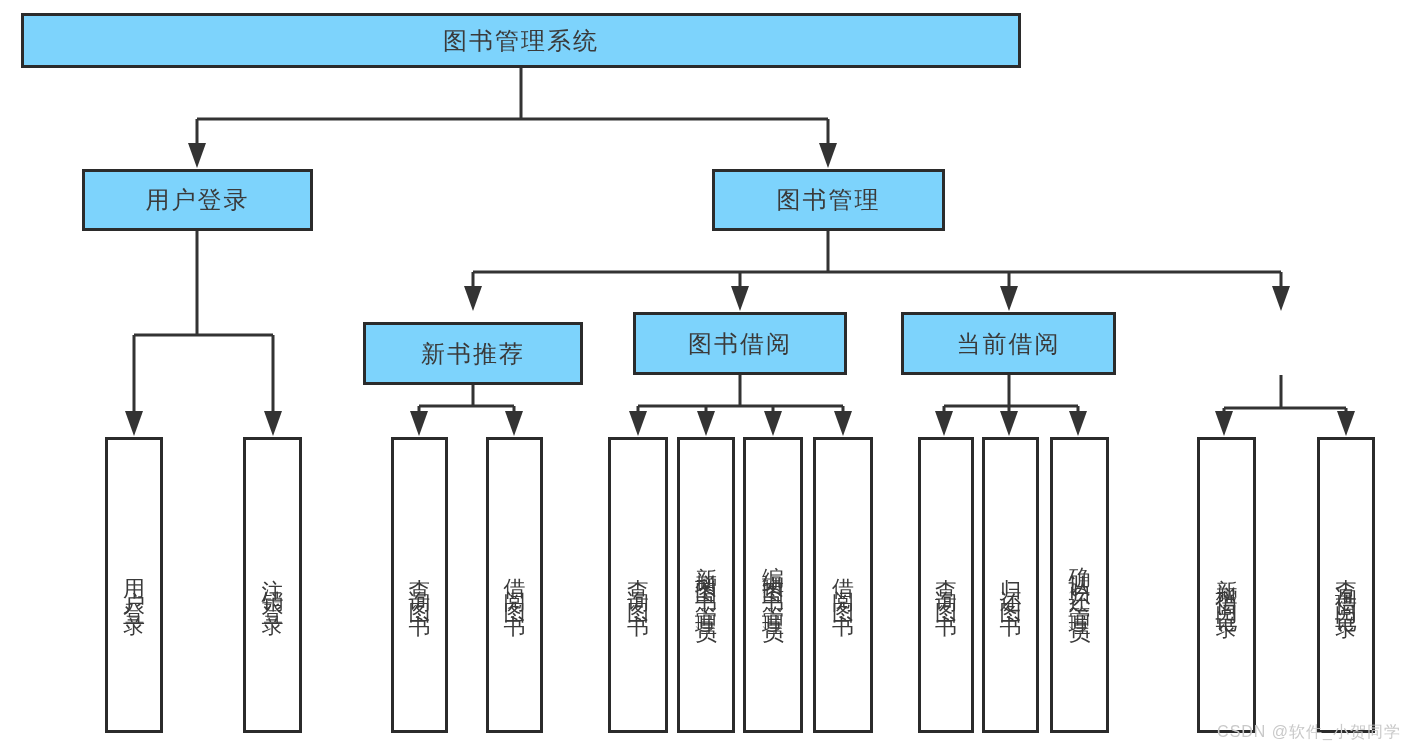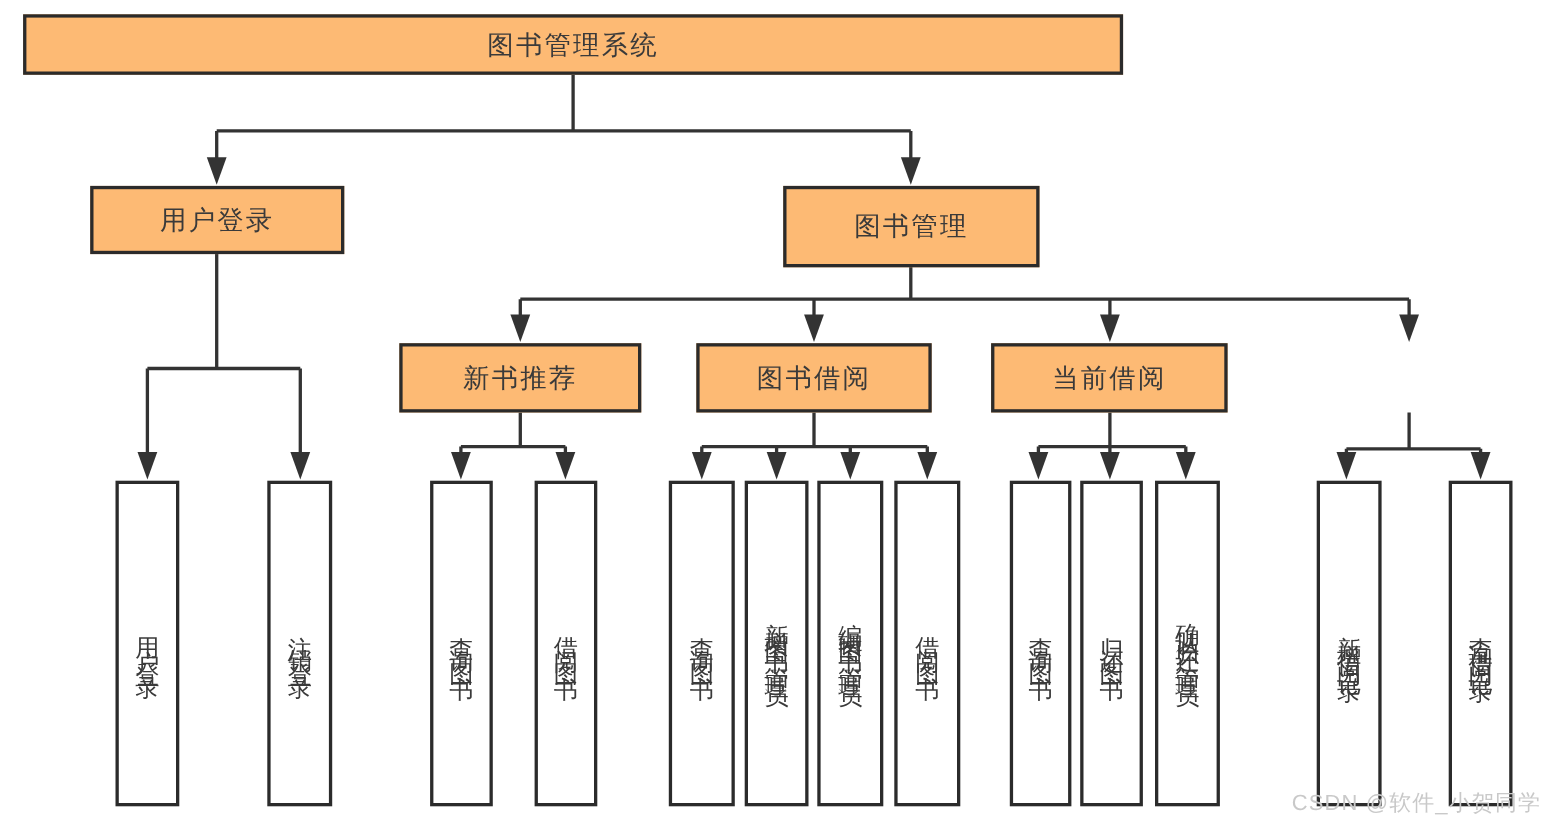--- a/index.html
+++ b/index.html
@@ -14,21 +14,21 @@
   .connector-layer {
     position: absolute;
     left: 0; top: 0;
     width: 1405px; height: 747px;
     pointer-events: none;
   }
   .hbox {
     position: absolute;
     box-sizing: border-box;
     border: 3px solid #2b2b2b;
-    background: #fdba74;
+    background: #7dd3fc;
     display: flex;
     align-items: center;
     justify-content: center;
     font-size: 24px;
     letter-spacing: 2px;
     color: #3a3a3a;
     white-space: nowrap;
     font-family: Liberation Serif, serif;
   }
   .leaf {
@@ -47,21 +47,21 @@
     letter-spacing: 0.36em;
     color: #3a3a3a;
     line-height: 1;
     overflow: hidden;
   }
   .leaf.short { letter-spacing: 0.55em; }
   .watermark {
     position: absolute;
     right: 4px;
     bottom: 4px;
-    font-size: 20px;
+    font-size: 16px;
     color: #c9c9c9;
     letter-spacing: 1px;
     z-index: 5;
     white-space: nowrap;
     margin-left: 46px;
   }
 </style>
 </head>
 <body>
 
@@ -96,23 +96,23 @@
       <polygon points="1009,436 1000,411 1018,411"></polygon>
       <polygon points="1078,436 1069,411 1087,411"></polygon>
       <polygon points="1224,436 1215,411 1233,411"></polygon>
       <polygon points="1346,436 1337,411 1355,411"></polygon>
     </g>
   </svg>
 
   <div class="hbox" style="left:21px; top:13px; width:1000px; height:55px;">图书管理系统</div>
 
   <div class="hbox" style="left:82px; top:169px; width:231px; height:62px;">用户登录</div>
-  <div class="hbox" style="left:712px; top:169px; width:233px; height:74px;">图书管理</div>
+  <div class="hbox" style="left:712px; top:169px; width:233px; height:62px;">图书管理</div>
 
-  <div class="hbox" style="left:363px; top:312px; width:220px; height:63px;">新书推荐</div>
+  <div class="hbox" style="left:363px; top:322px; width:220px; height:63px;">新书推荐</div>
   <div class="hbox" style="left:901px; top:312px; width:215px; height:63px;">当前借阅</div>
   <div class="hbox" style="left:633px; top:312px; width:214px; height:63px;">图书借阅</div>
 
   <div class="leaf short" style="left:105px; width:58px;">用户登录</div>
   <div class="leaf short" style="left:243px; width:59px;">注销登录</div>
   <div class="leaf short" style="left:391px; width:57px;">查询图书</div>
   <div class="leaf short" style="left:486px; width:57px;">借阅图书</div>
   <div class="leaf short" style="left:608px; width:60px;">查询图书</div>
   <div class="leaf" style="left:677px; width:58px;">新增图书（管理员）</div>
   <div class="leaf" style="left:743px; width:60px;">编辑图书（管理员）</div>

